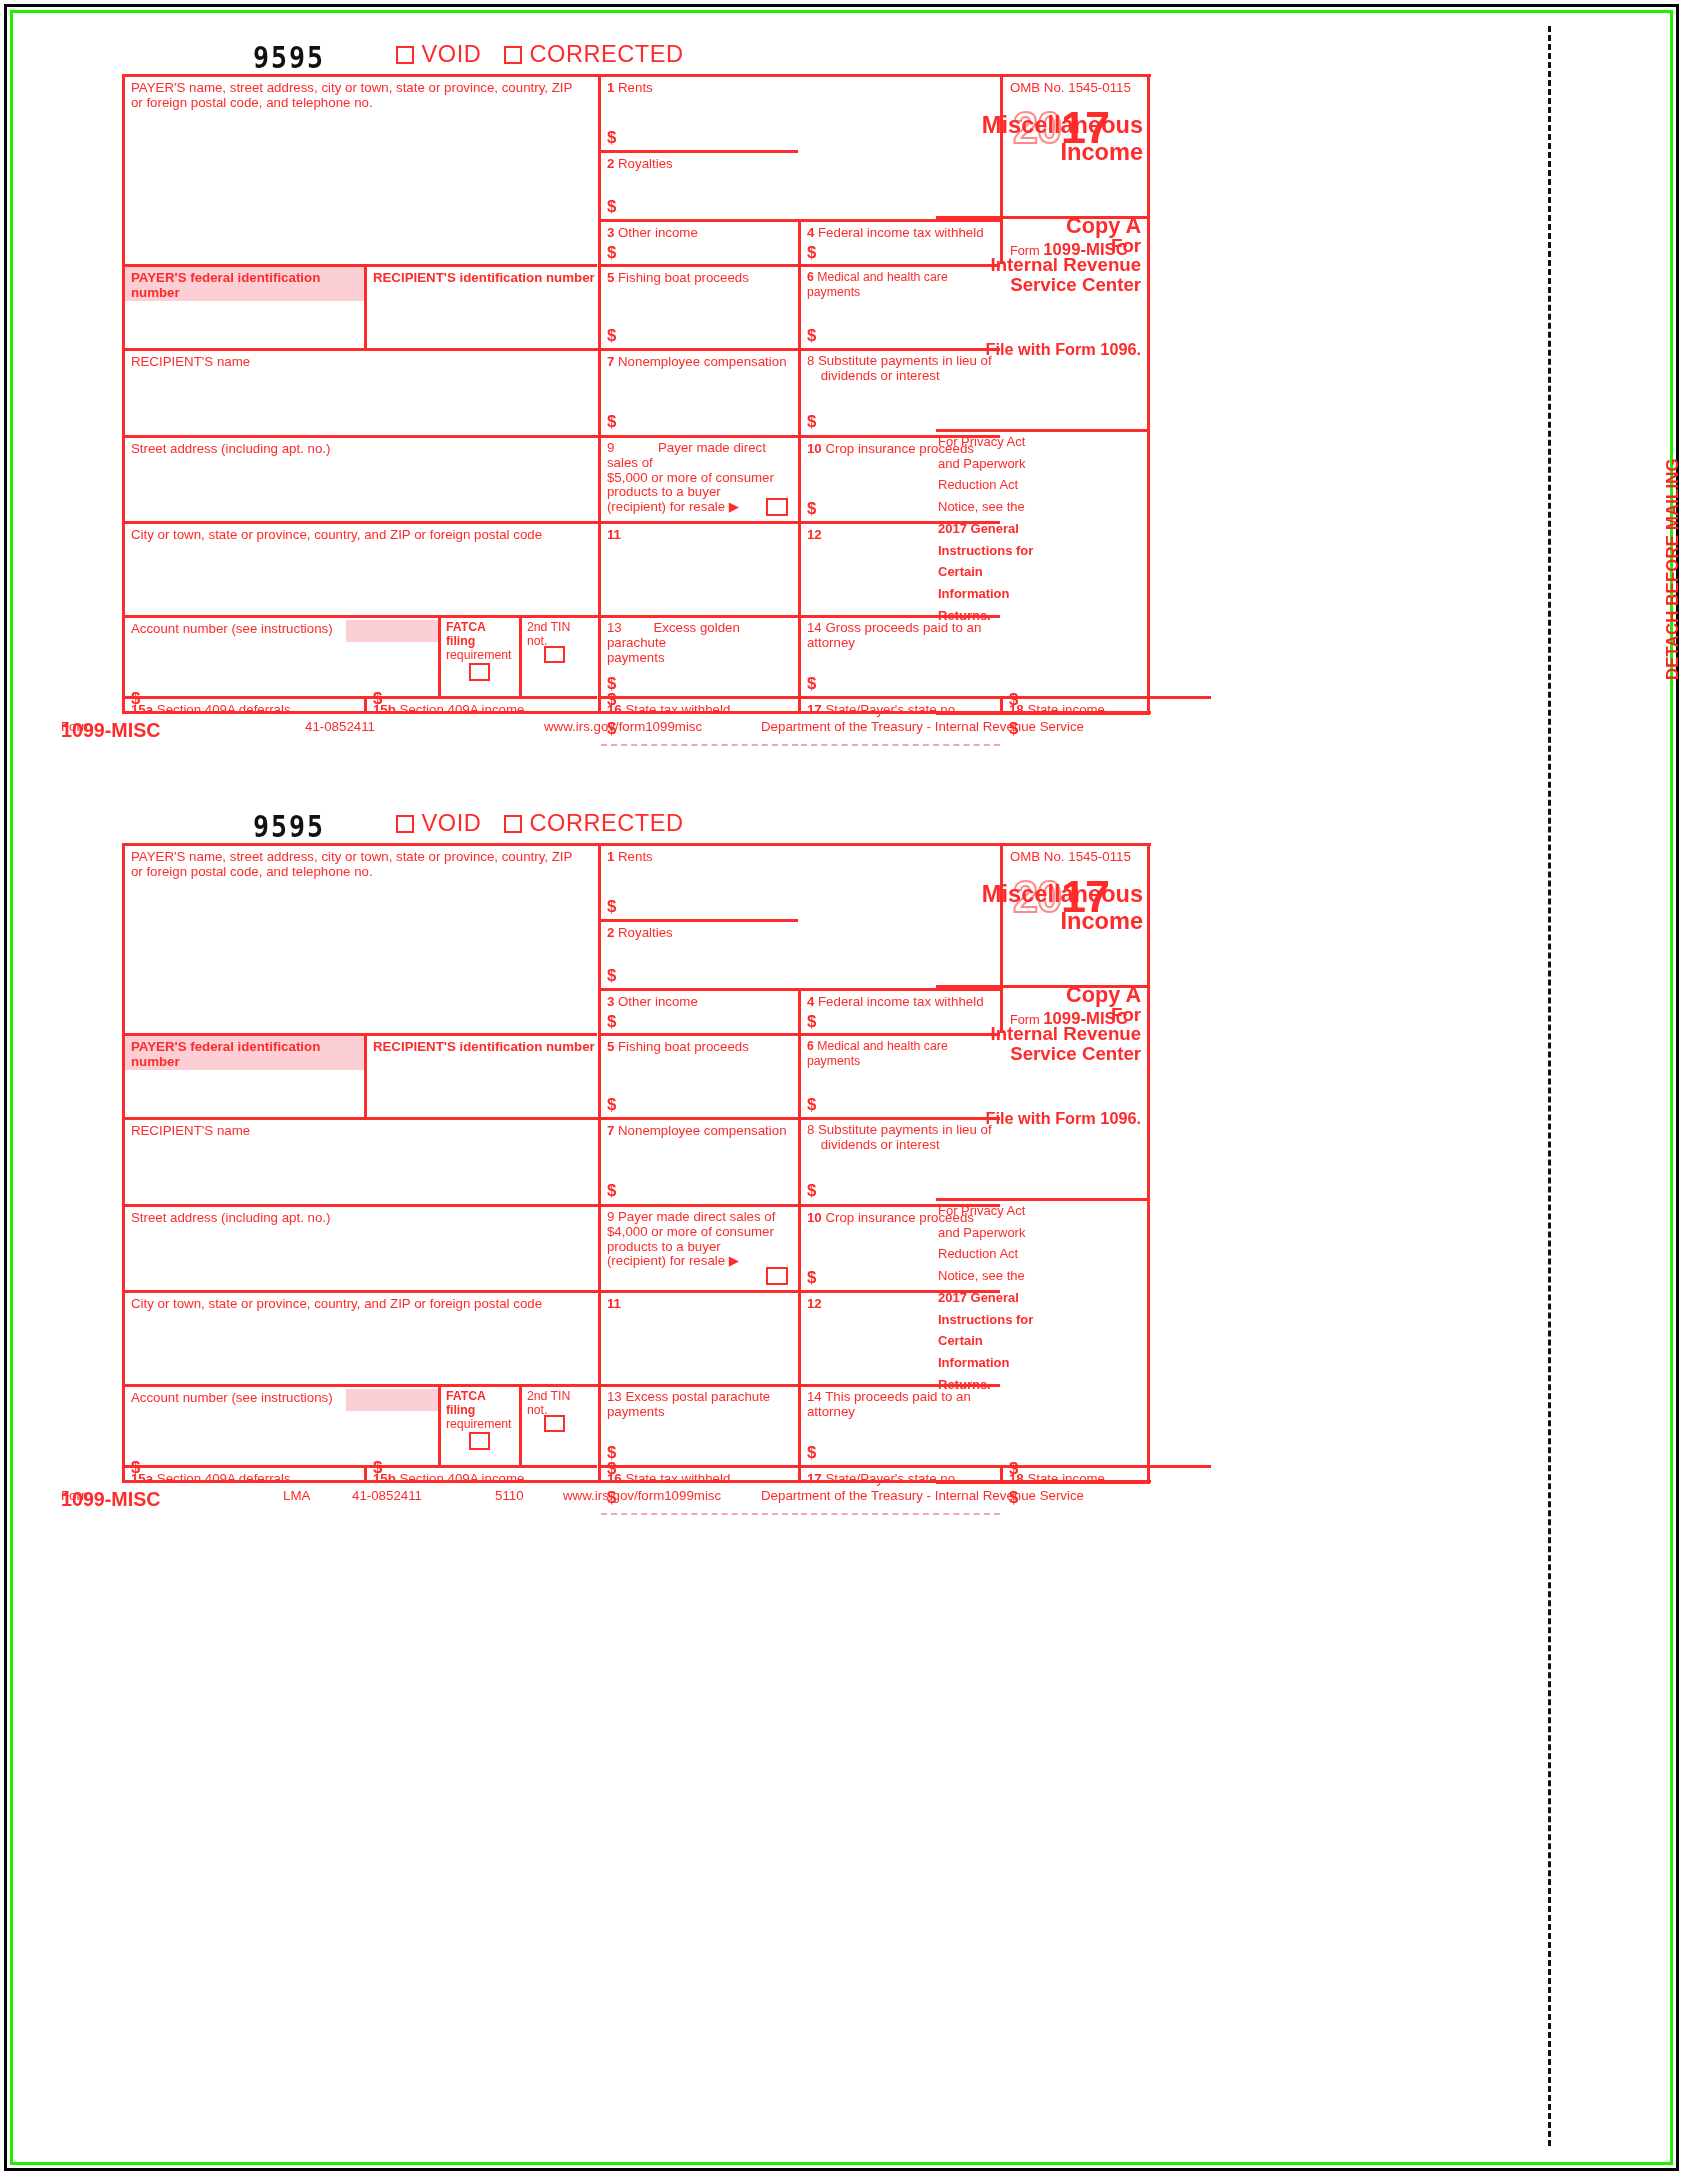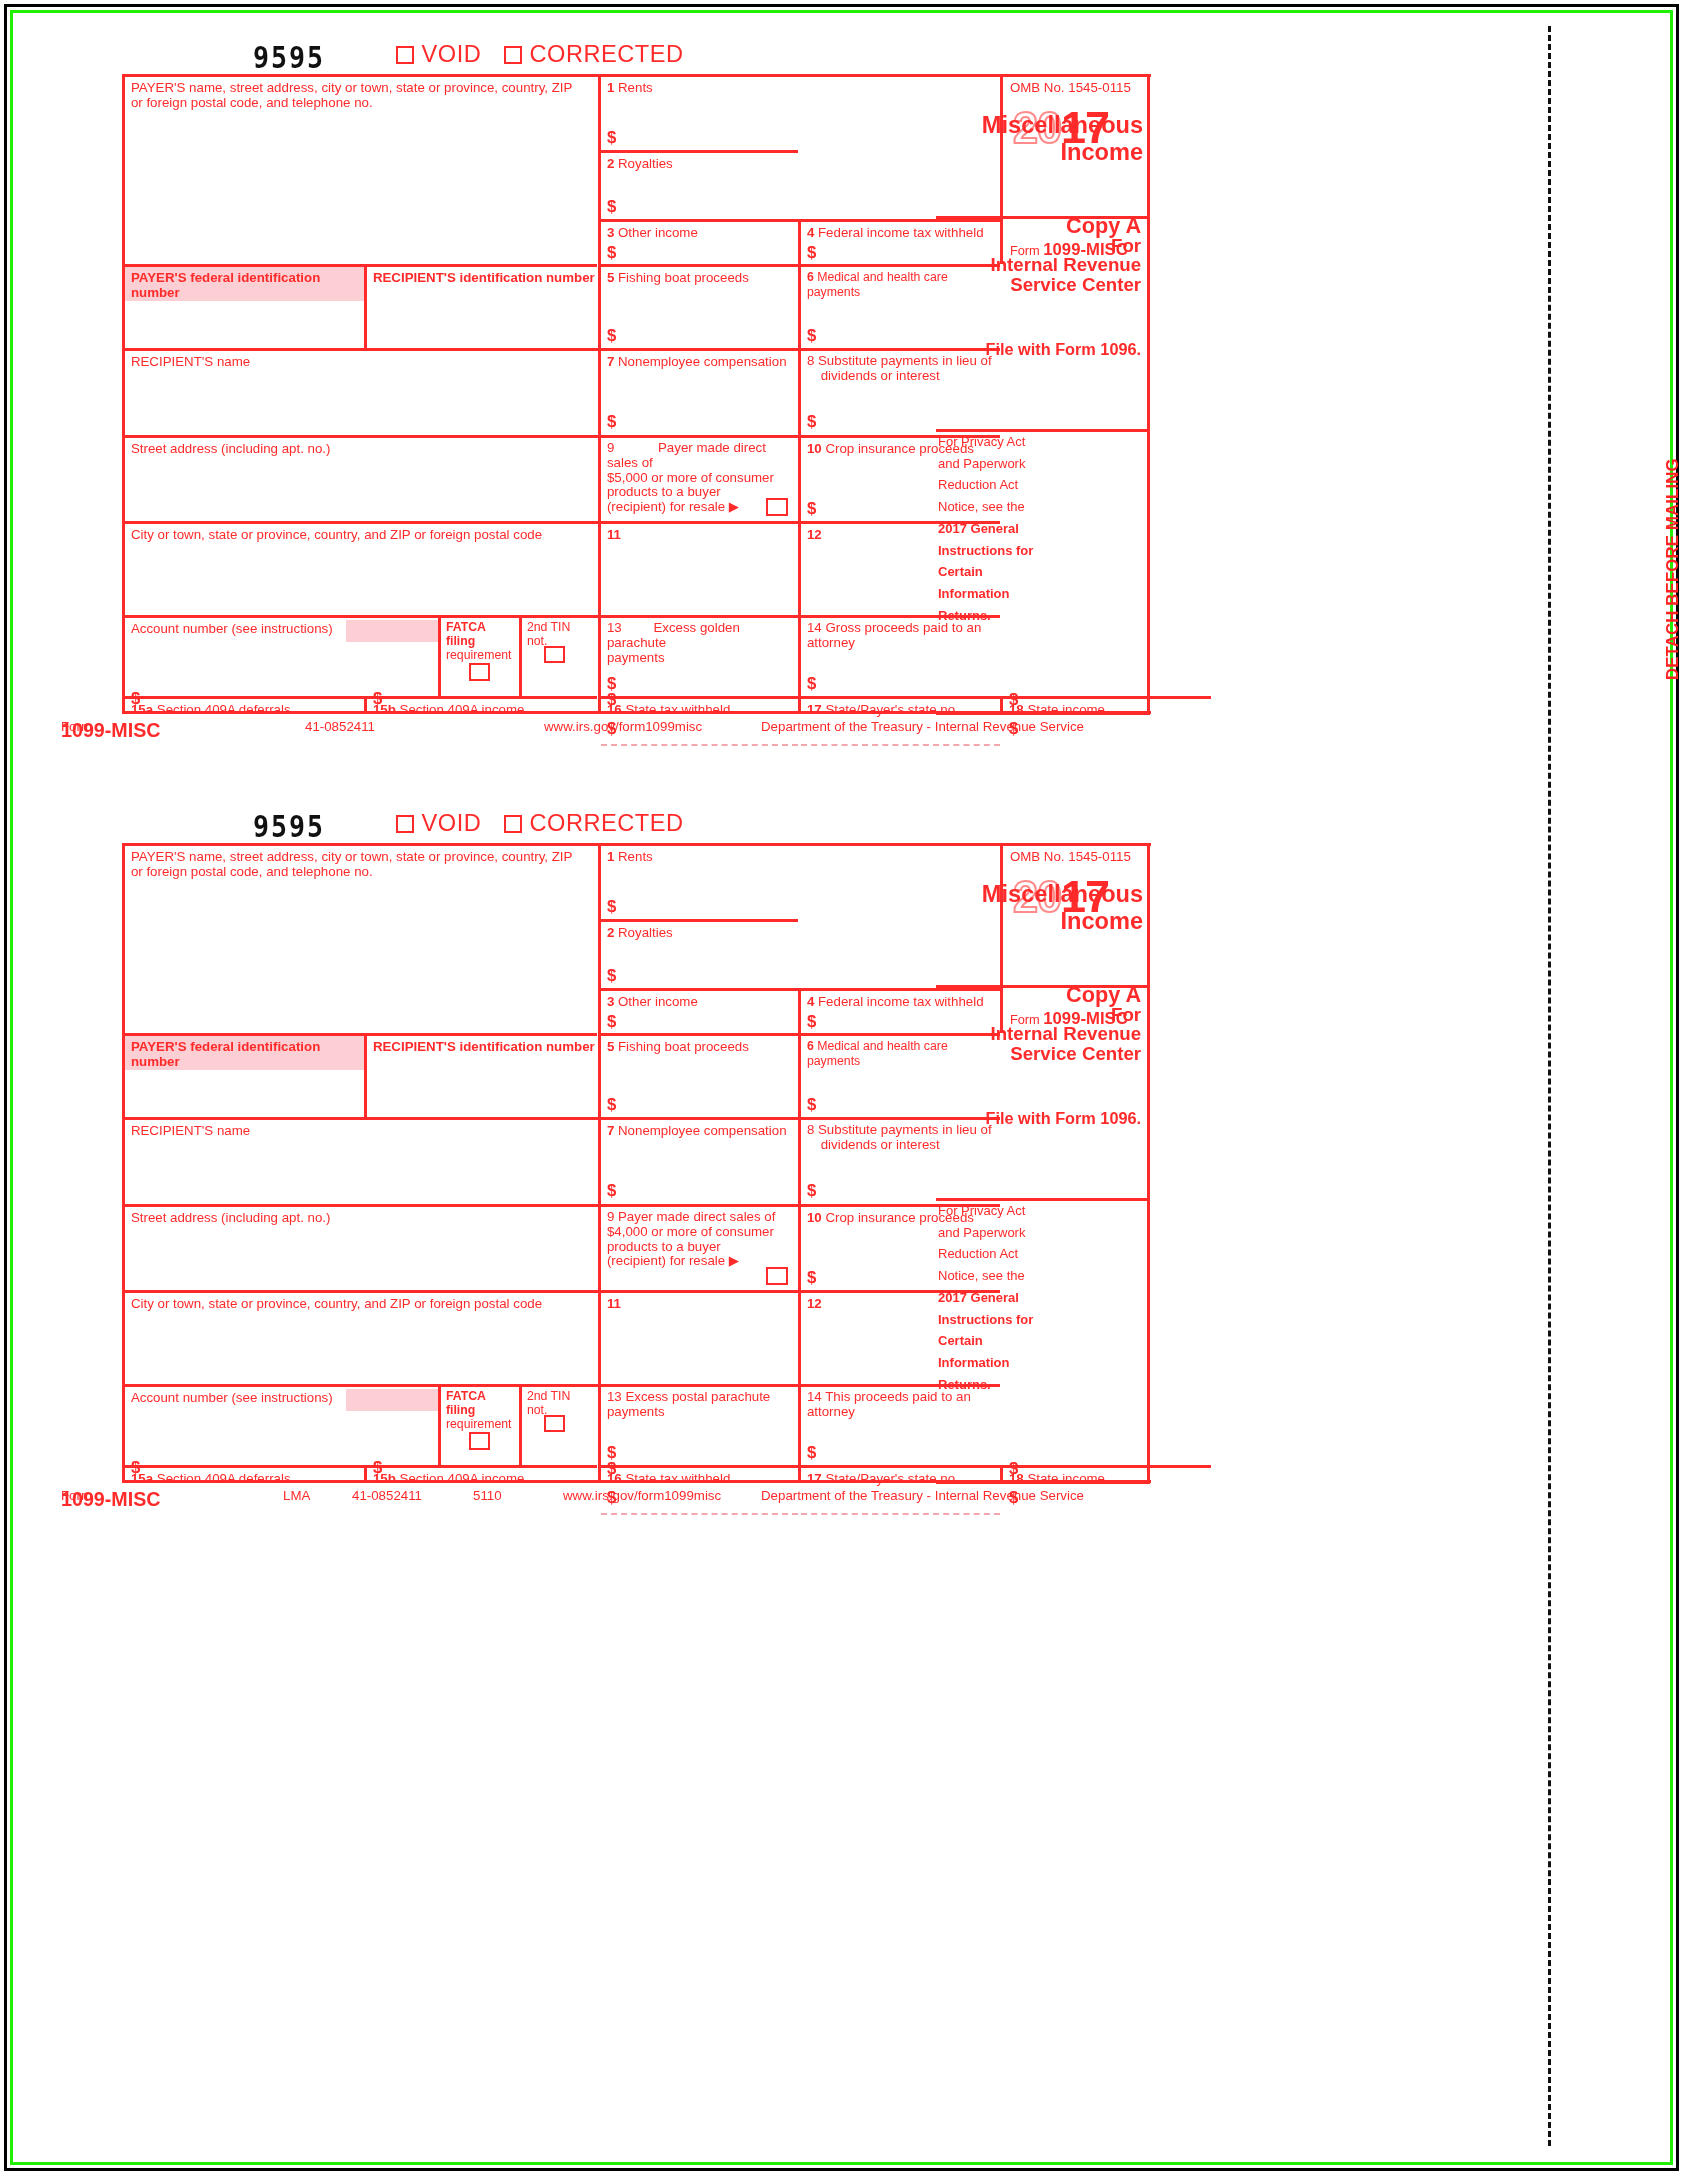--- a/index.html
+++ b/index.html
@@ -405,21 +405,21 @@
         </div>
         <div class="rtitle" style="right: 7.9px; top: 35px;"><span>Miscellaneous</span><br><span>Income</span></div>
         <div style="position: absolute; left: 1023px; top: 0px; width: 0px; height: 634px;"></div>
       </div>
 
   <div style="position:absolute;left:1029px;top:37px;width:61px;height:640px;"></div>
   <div class="ftr" style="left: 0px; top: 682px; width: 1023px;">
         <span class="fm" style="left:0;"><span>Form</span> <b>1099-MISC</b></span>
         <span style="left:222px;">LMA</span>
         <span style="left:291px;">41-0852411</span>
-        <span style="left:412px;text-align:center;">5110</span>
+        <span style="left:434px;text-align:center;">5110</span>
         <span style="left:502px;">www.irs.gov/form1099misc</span>
         <span style="right:0;left:auto;">Department of the Treasury - Internal Revenue Service</span>
       </div>
       <div style="position: absolute; left: 877px; top: 179px; width: 211px; color: rgb(255, 42, 42);">
         <div class="rcopy" style="font-size:21.7px;">Copy A</div>
         <div class="rcopy" style="font-size:18.7px;">For</div>
         <div class="rcopy" style="font-size:18.7px;">Internal Revenue</div>
         <div class="rcopy" style="font-size:18.7px;">Service Center</div>
         <div class="rcopy" style="font-size:16.3px;margin-top:45px;">File with Form  1096.</div>
       </div>

